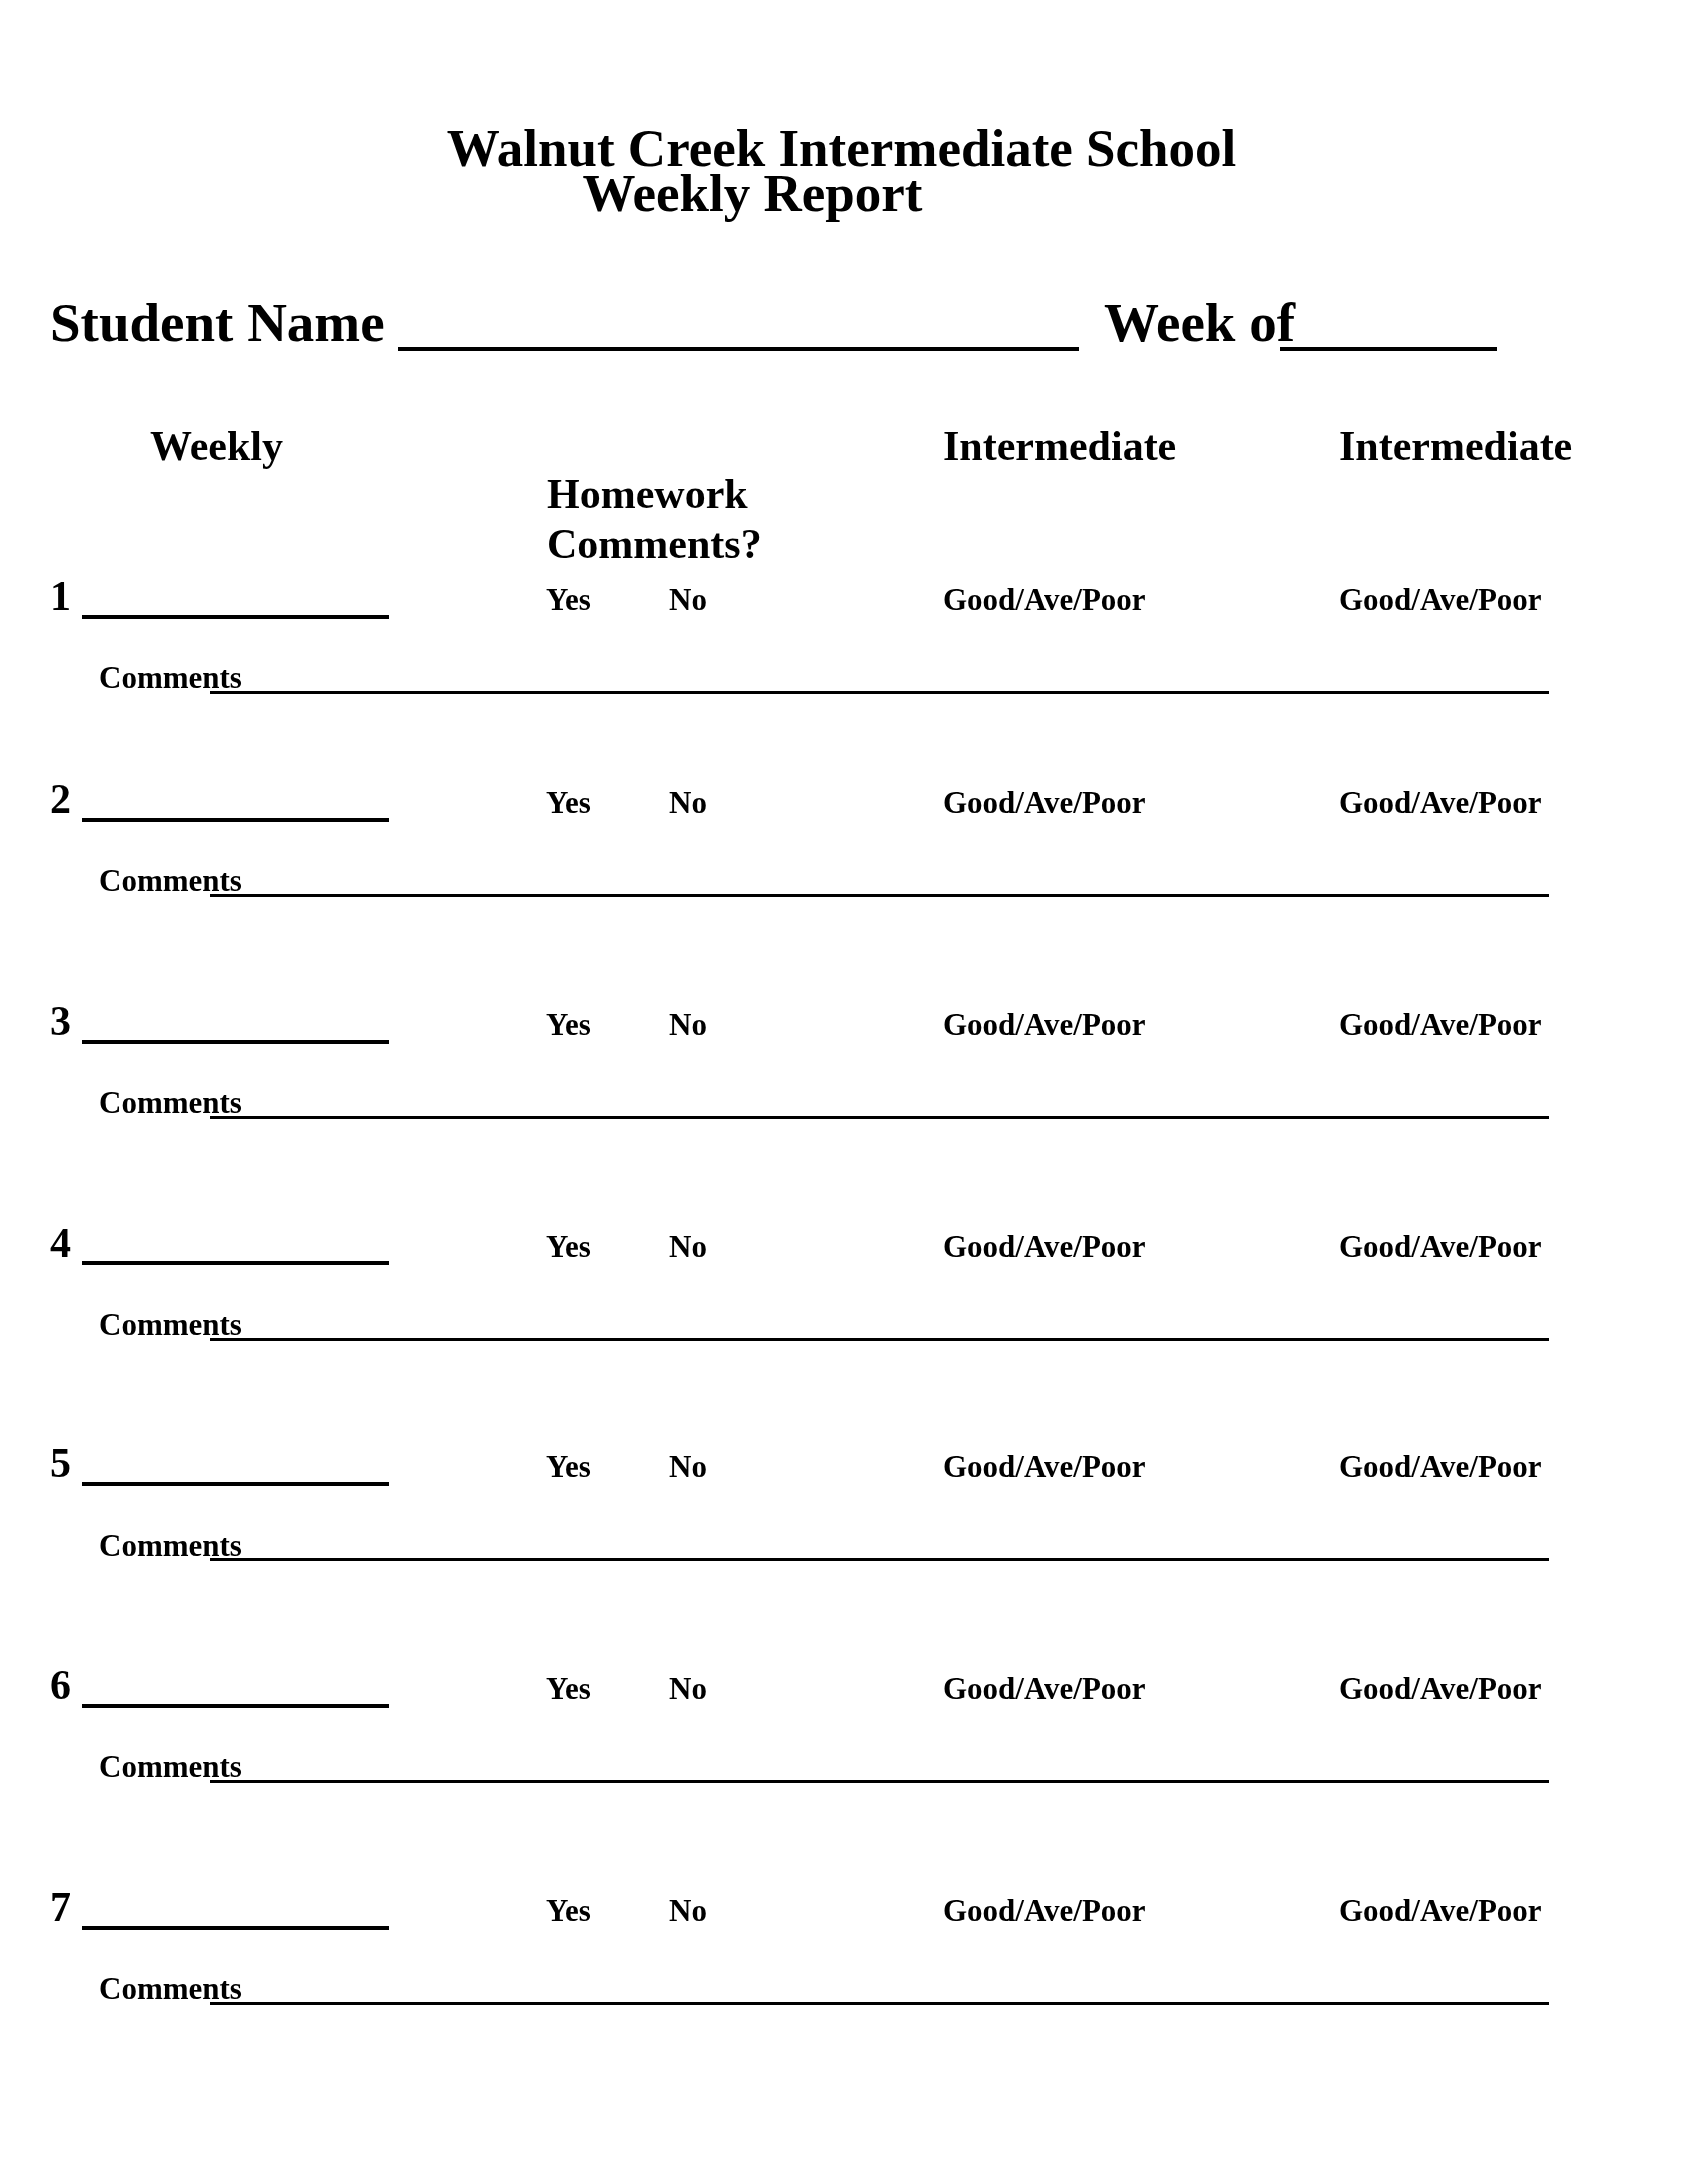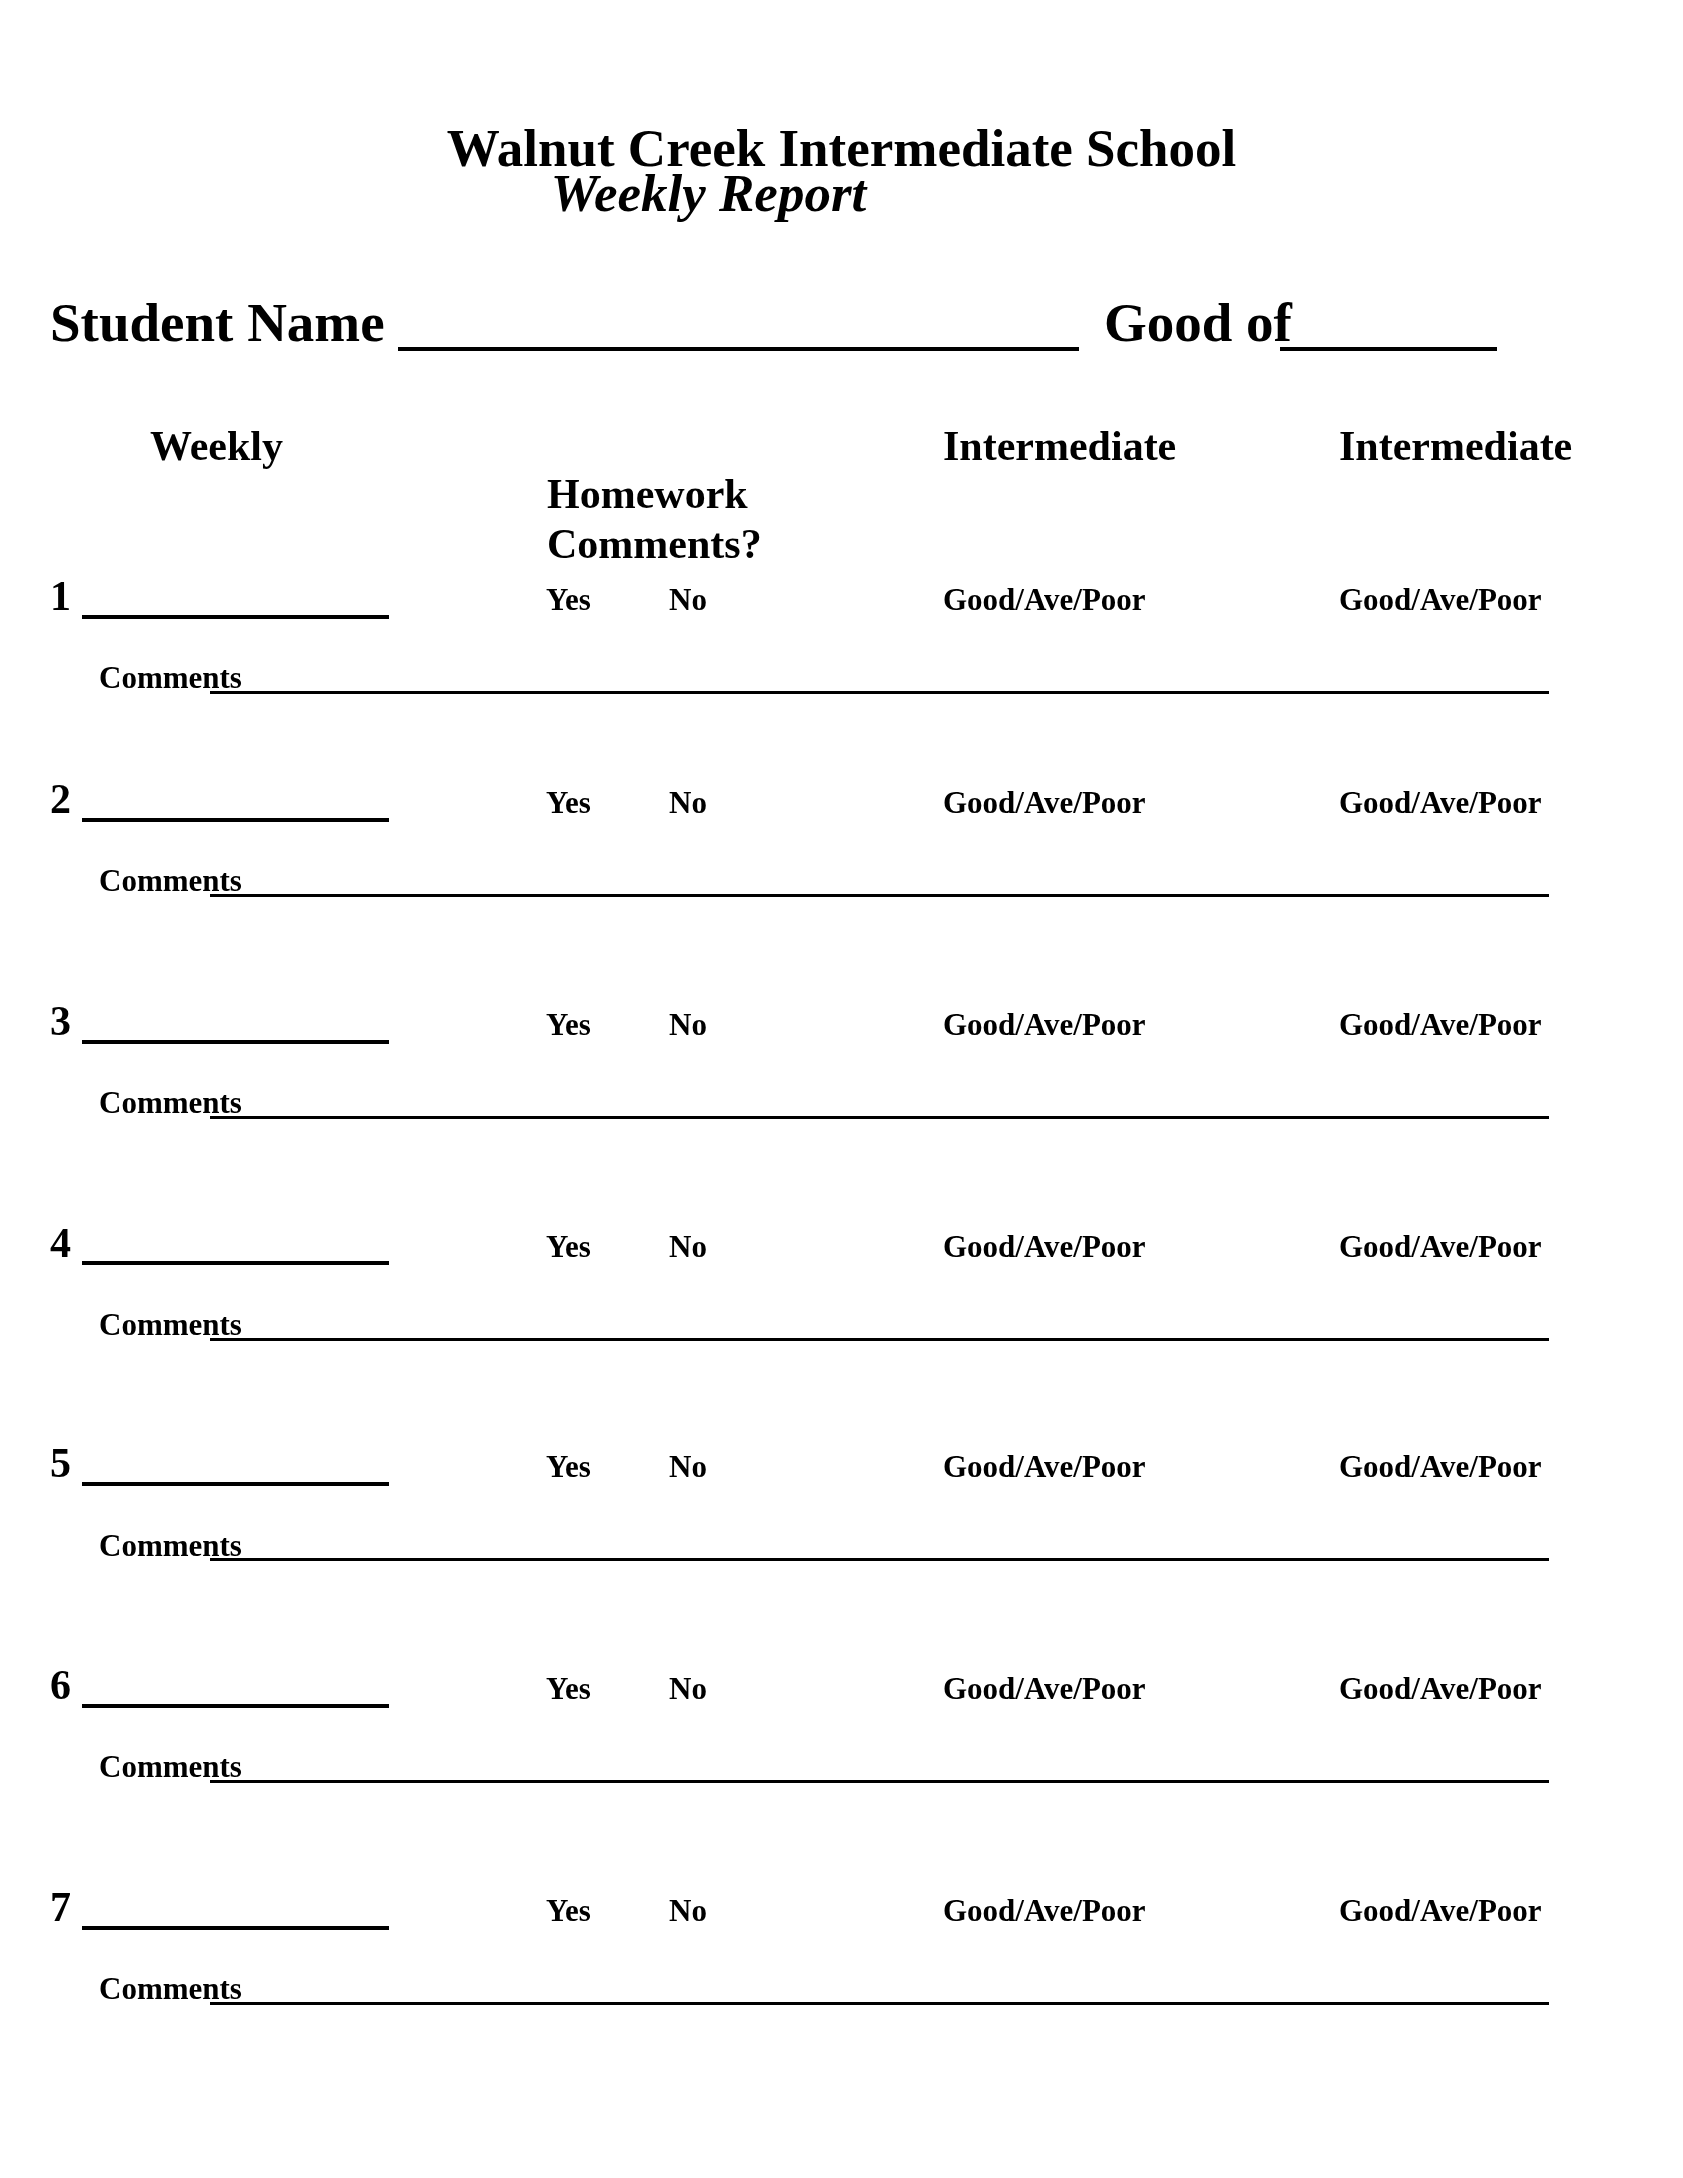--- a/index.html
+++ b/index.html
@@ -1,37 +1,37 @@
 <!DOCTYPE html>
 <html><head>
 <meta charset="utf-8">
 <style>
   html, body { margin:0; padding:0; background:#ffffff; }
   body { width:1683px; height:2178px; position:relative; overflow:hidden;
          font-family:"Liberation Serif", serif; color:#000; }
   .abs { position:absolute; white-space:nowrap; line-height:1; }
   .title { left:0; width:1683px; text-align:center; font-weight:bold; font-size:53px; }
-  .subtitle { left:0; width:1417px; text-align:center; font-weight:bold; font-style:italic; font-size:53px; }
+  .subtitle { left:0; width:1417px; text-align:center; font-weight:bold; font-size:53px;padding-left:44px; }
   .big { font-weight:bold; font-size:55px; }
   .colhead { font-weight:bold; font-size:42px; line-height:50px; }
   .num { font-weight:bold; font-size:42px; }
   .opt { font-weight:bold; font-size:31px; }
   .cmt { font-weight:bold; font-size:31px;margin-left:48px; }
   .line { position:absolute; background:#000; height:4px; }
   .line.thin { height:3px; }
 </style>
 </head>
 <body>
 
 <div class="abs title" style="top:122px;">Walnut Creek Intermediate School</div>
 <div class="abs subtitle" style="top:167px;">Weekly Report</div>
 
 <div class="abs big" style="left:50px; top:295px;">Student Name</div>
 <div class="line" style="left:398px; top:347px; width:681px;"></div>
-<div class="abs big" style="left:1104px; top:295px;">Good of</div>
+<div class="abs big" style="left:1104px; top:295px;">Week of</div>
 <div class="line" style="left:1280px; top:347px; width:217px;"></div>
 
 <div class="abs colhead" style="left:150px; top:421px;">Weekly</div>
 <div class="abs colhead" style="left:547px; top:421px;margin-top:48px;">
   <div>Homework</div>
   <div>Comments?</div>
 </div>
 <div class="abs colhead" style="left:943px; top:421px;">Intermediate</div>
 <div class="abs colhead" style="left:1339px; top:421px;">Intermediate</div>
 

